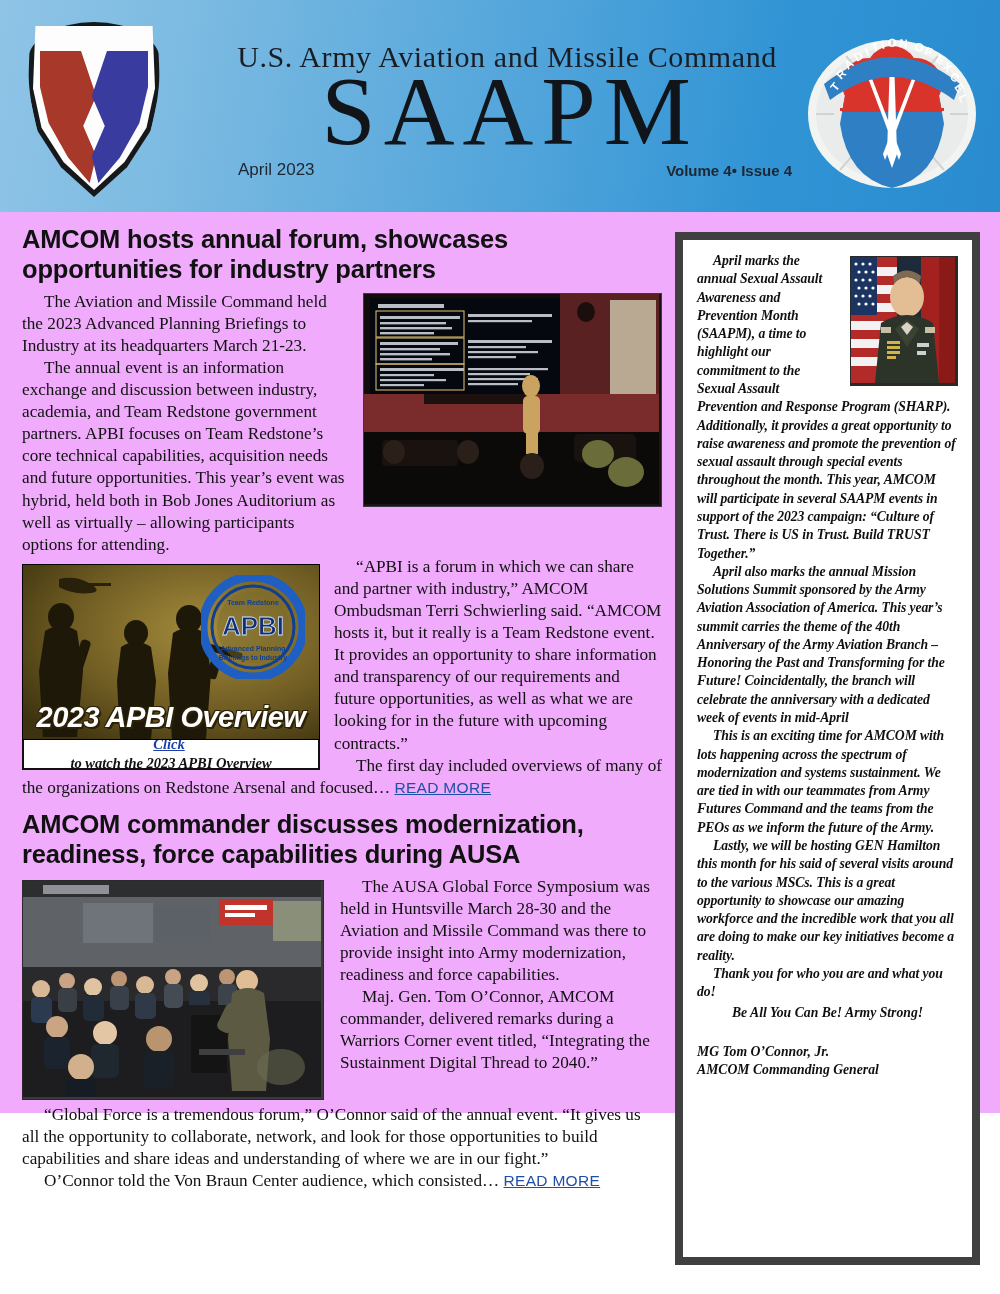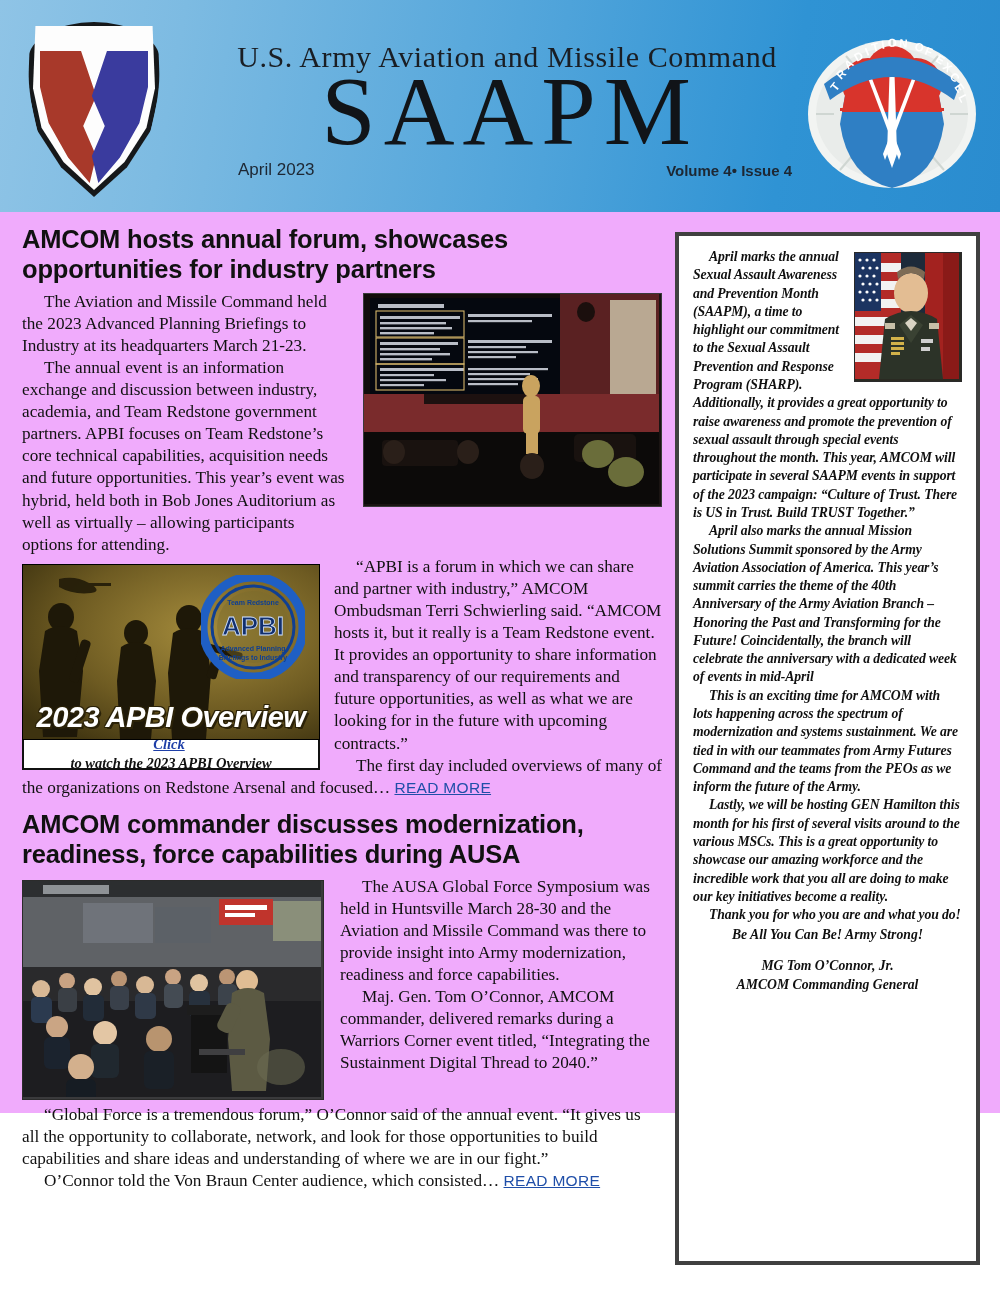--- a/index.html
+++ b/index.html
@@ -242,21 +242,21 @@
     background: #3a3a3c;
   }
 
   
   #sidebar {
     position: absolute;
     left: 675px; top: 20px;
     width: 305px;
     height: 1033px;
     box-sizing: border-box;
-    border: 4px solid #404040;
+    border: 8px solid #404040;
     background: #ffffff;
     padding: 12px 14px 10px 14px;
     overflow: hidden;
   }
   .cmdr-photo {
     float: right;
     width: 106px;
     height: 128px;
     margin: 4px 0 4px 10px;
     border: 1px solid #2a2a2a;
@@ -271,28 +271,28 @@
     font-size: 13.7px;
     line-height: 1.335;
     color: #101010;
     letter-spacing: -0.1px;
   }
   .cmdr-text p {
     margin: 0;
     text-indent: 16px;
   }
   .cmdr-sig {
-    text-align: center;
+    text-align: left;
     font-family: "Liberation Serif", serif;
     font-style: italic;
     font-weight: bold;
     font-size: 13.7px;
     line-height: 1.34;
     color: #101010;
-    margin-top: 14px;
+    margin-top: 22px;
   }
   .cmdr-slogan {
     text-align: center;
     font-family: "Liberation Serif", serif;
     font-style: italic;
     font-weight: bold;
     font-size: 13.7px;
     color: #101010;
     margin-top: 3px;
   }
@@ -633,21 +633,21 @@
         </g>
         <rect x="30" y="70" width="10" height="6" fill="#c7c0a8"></rect>
         <rect x="74" y="70" width="10" height="6" fill="#c7c0a8"></rect>
       </svg>
     </div>
 
     <div class="cmdr-text">
       <p>April marks the annual Sexual Assault Awareness and Prevention Month (SAAPM), a time to highlight our commitment to the Sexual Assault Prevention and Response Program (SHARP). Additionally, it provides a great opportunity to raise awareness and promote the prevention of sexual assault through special events throughout the month. This year, AMCOM will participate in several SAAPM events in support of the 2023 campaign: “Culture of Trust. There is US in Trust. Build TRUST Together.”</p>
       <p>April also marks the annual Mission Solutions Summit sponsored by the Army Aviation Association of America. This year’s summit carries the theme of the 40th Anniversary of the Army Aviation Branch – Honoring the Past and Transforming for the Future! Coincidentally, the branch will celebrate the anniversary with a dedicated week of events in mid-April</p>
       <p>This is an exciting time for AMCOM with lots happening across the spectrum of modernization and systems sustainment. We are tied in with our teammates from Army Futures Command and the teams from the PEOs as we inform the future of the Army.</p>
-      <p>Lastly, we will be hosting GEN Hamilton this month for his first of several visits around to the various MSCs. This is a great opportunity to showcase our amazing workforce and the incredible work that you all are doing to make our key initiatives become a reality.</p>
+      <p>Lastly, we will be hosting GEN Hamilton this month for his said of several visits around to the various MSCs. This is a great opportunity to showcase our amazing workforce and the incredible work that you all are doing to make our key initiatives become a reality.</p>
       <p>Thank you for who you are and what you do!</p>
     </div>
 
     <div class="cmdr-slogan">Be All You Can Be! Army Strong!</div>
 
     <div class="cmdr-sig">
       <div>MG Tom O’Connor, Jr.</div>
       <div>AMCOM Commanding General</div>
     </div>
   </div>

